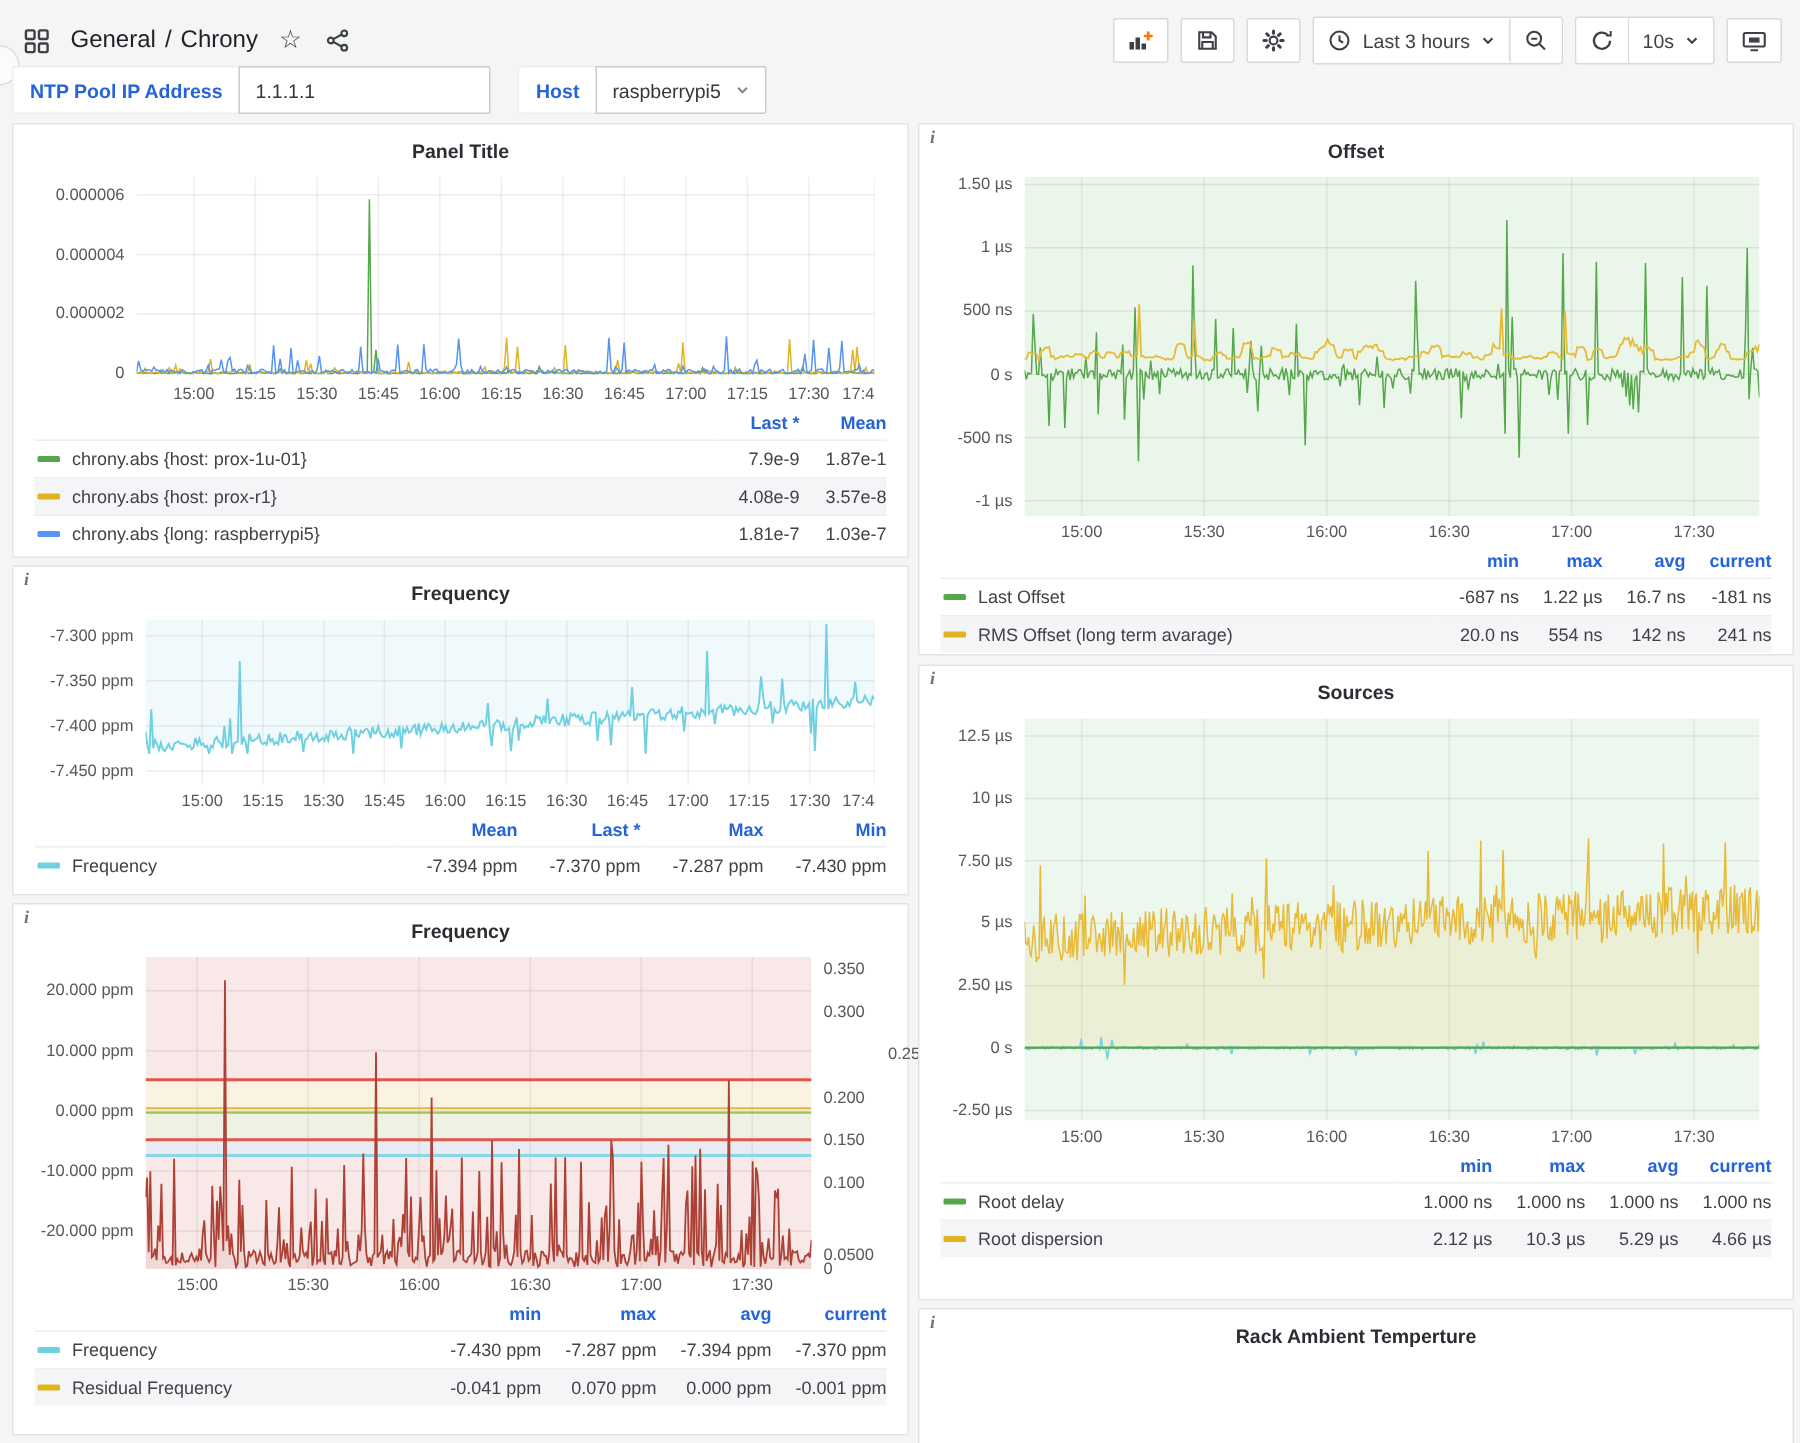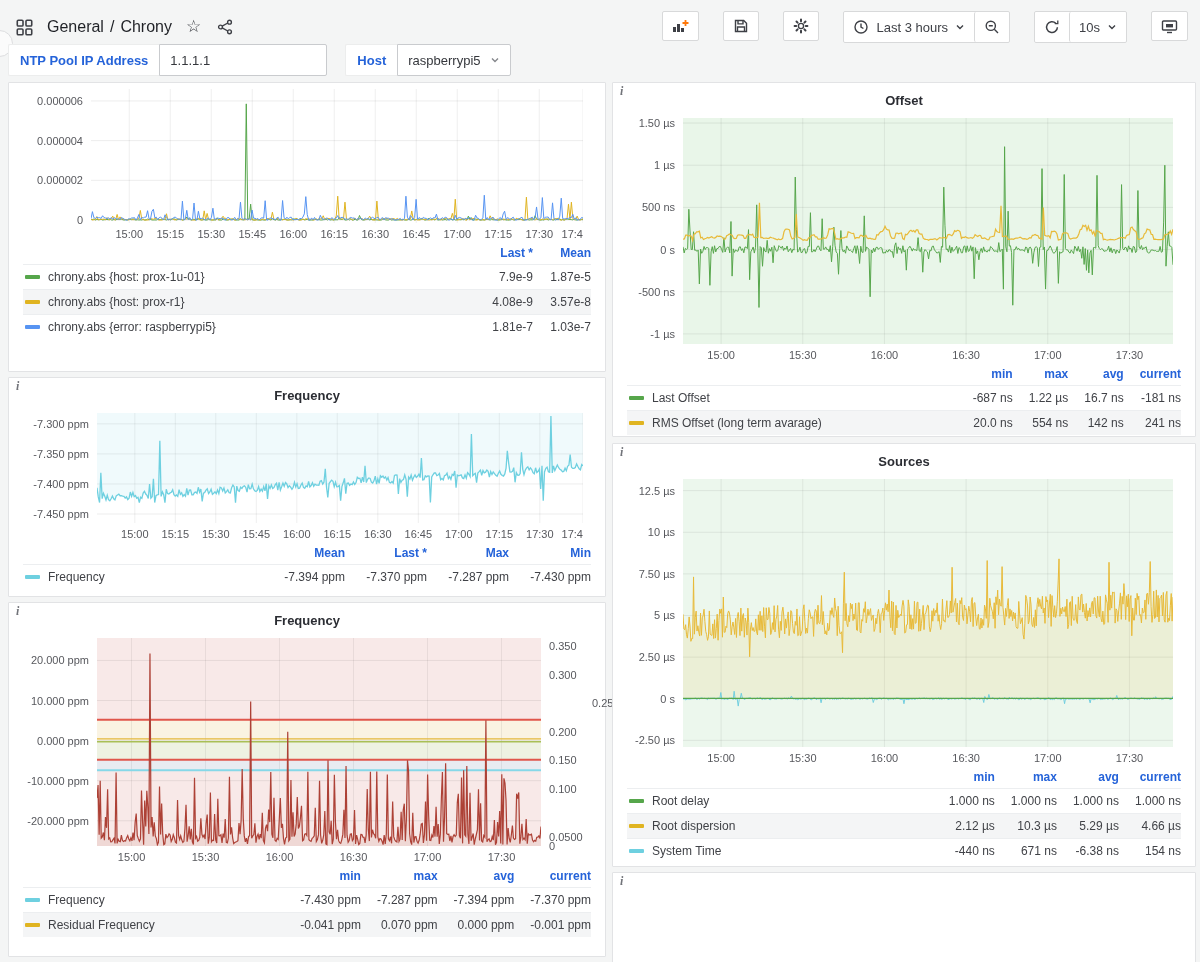--- a/index.html
+++ b/index.html
@@ -7,21 +7,21 @@
   body {
     width:1200px; height:962px; position:relative; overflow:hidden;
     background:#f4f5f5; font-family:"Liberation Sans", sans-serif; color:#3e4046;
   }
   
   .app-header { position:absolute; left:0; top:0; right:0; height:42px; display:flex; align-items:center; padding:12px 12px 0 14px; }
   .hdr-left { display:flex; align-items:center; gap:12px; }
   .dash-title { font-size:16px; font-weight:500; color:#1f2126; display:flex; gap:6px; align-items:center; }
   .icon-btn { background:none; border:none; padding:2px; display:flex; align-items:center; justify-content:center; cursor:pointer; color:#3e4046; }
   .star-glyph { font-size:17px; line-height:16px; color:#3e4046; }
-  .toolbar { margin-left:auto; display:flex; align-items:flex-start; gap:24px; }
+  .toolbar { margin-left:auto; display:flex; align-items:center; gap:8px; }
   .tbtn { height:30px; min-width:34px; padding:0 9px; display:flex; align-items:center; justify-content:center; gap:7px;
           background:#fff; border:1px solid #d8d9da; border-radius:2px; color:#3e4046; font-size:13px; cursor:pointer; }
   .tgroup { display:flex; border:1px solid #d8d9da; border-radius:2px; background:#fff; }
   .tgroup .tbtn { border:none; }
   .tgroup .tbtn + .tbtn { border-left:1px solid #d8d9da; }
   .tbtn svg { flex:none; }
   
   .var-row { position:absolute; left:8px; top:44px; display:flex; align-items:center; gap:18px; }
   .var-group { display:flex; align-items:stretch; }
   .var-label { background:#fff; border:1px solid #eceded; border-right:none; height:32px; display:flex; align-items:center;
@@ -170,20 +170,23 @@
     <div class="var-select">
       <span>raspberrypi5</span>
       <svg width="10" height="10" viewBox="0 0 10 10" fill="none" stroke="#85878c" stroke-width="1.4">
           <path d="M2 3.5 5 6.5 8 3.5"></path>
         </svg>
     </div>
   </div>
 </div>
 
 <section class="panel" style="left:8px;top:82px;width:598px;height:290px">
+  <header class="panel-header">
+    <h2>Panel Title</h2>
+  </header>
   <div class="chart" style="--ml:70px;--mr:10px;height:152px">
     <div class="yaxis">
         <span class="tick ytick" style="top: 8.88889%;">0.000006</span>
         <span class="tick ytick" style="top: 38.5185%;">0.000004</span>
         <span class="tick ytick" style="top: 68.1481%;">0.000002</span>
         <span class="tick ytick" style="top: 97.7778%;">0</span>
       </div>
     <div class="plot">
         <svg viewBox="0 0 1000 300" preserveAspectRatio="none">
           <rect x="0" y="0" width="1000" height="300" fill="#ffffff"></rect>
@@ -228,29 +231,29 @@
         <tr>
           <th class="lbl"></th>
           <th style="min-width: 58px;">Last *</th>
           <th style="min-width: 58px;">Mean</th>
         </tr>
       </thead>
       <tbody>
         <tr>
           <td class="lbl"><span class="swatch" style="background: rgb(86, 166, 75);"></span><span class="slabel">chrony.abs {host: prox-1u-01}</span></td>
           <td class="val">7.9e-9</td>
-          <td class="val">1.87e-5</td>
+          <td class="val">1.87e-1</td>
         </tr>
         <tr>
           <td class="lbl"><span class="swatch" style="background: rgb(224, 180, 33);"></span><span class="slabel">chrony.abs {host: prox-r1}</span></td>
           <td class="val">4.08e-9</td>
           <td class="val">3.57e-8</td>
         </tr>
         <tr>
-          <td class="lbl"><span class="swatch" style="background: rgb(87, 148, 242);"></span><span class="slabel">chrony.abs {error: raspberrypi5}</span></td>
+          <td class="lbl"><span class="swatch" style="background: rgb(87, 148, 242);"></span><span class="slabel">chrony.abs {long: raspberrypi5}</span></td>
           <td class="val">1.81e-7</td>
           <td class="val">1.03e-7</td>
         </tr>
       </tbody>
     </table>
 </section>
 
 <section class="panel" style="left:8px;top:377px;width:598px;height:220px">
   <span class="info-icon">i</span>
   <header class="panel-header">
@@ -546,26 +549,22 @@
           <td class="val">1.000 ns</td>
           <td class="val">1.000 ns</td>
         </tr>
         <tr>
           <td class="lbl"><span class="swatch" style="background: rgb(224, 180, 33);"></span><span class="slabel">Root dispersion</span></td>
           <td class="val">2.12 µs</td>
           <td class="val">10.3 µs</td>
           <td class="val">5.29 µs</td>
           <td class="val">4.66 µs</td>
         </tr>
-        <tr>
-          <td class="lbl"><span class="swatch" style="background: rgb(110, 208, 224);"></span><span class="slabel">System Time</span></td>
-          <td class="val">-440 ns</td>
-          <td class="val">671 ns</td>
-          <td class="val">-6.38 ns</td>
-          <td class="val">154 ns</td>
-        </tr>
       </tbody>
     </table>
 </section>
 
 <section class="panel" style="left:612px;top:872px;width:584px;height:140px">
   <span class="info-icon">i</span>
+  <header class="panel-header">
+    <h2>Rack Ambient Temperture</h2>
+  </header>
 </section>
 
 </body></html>

